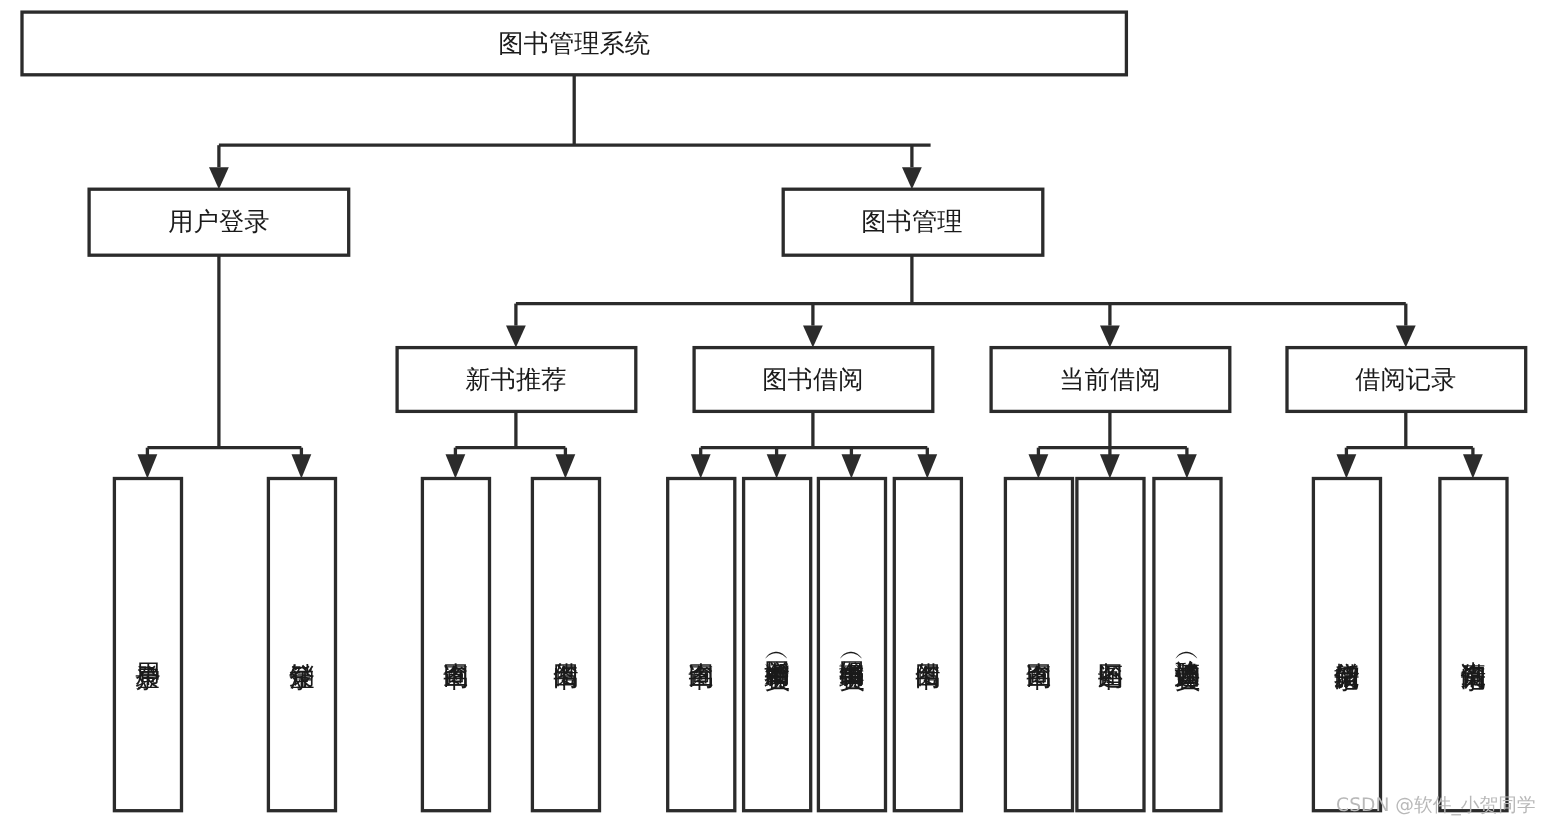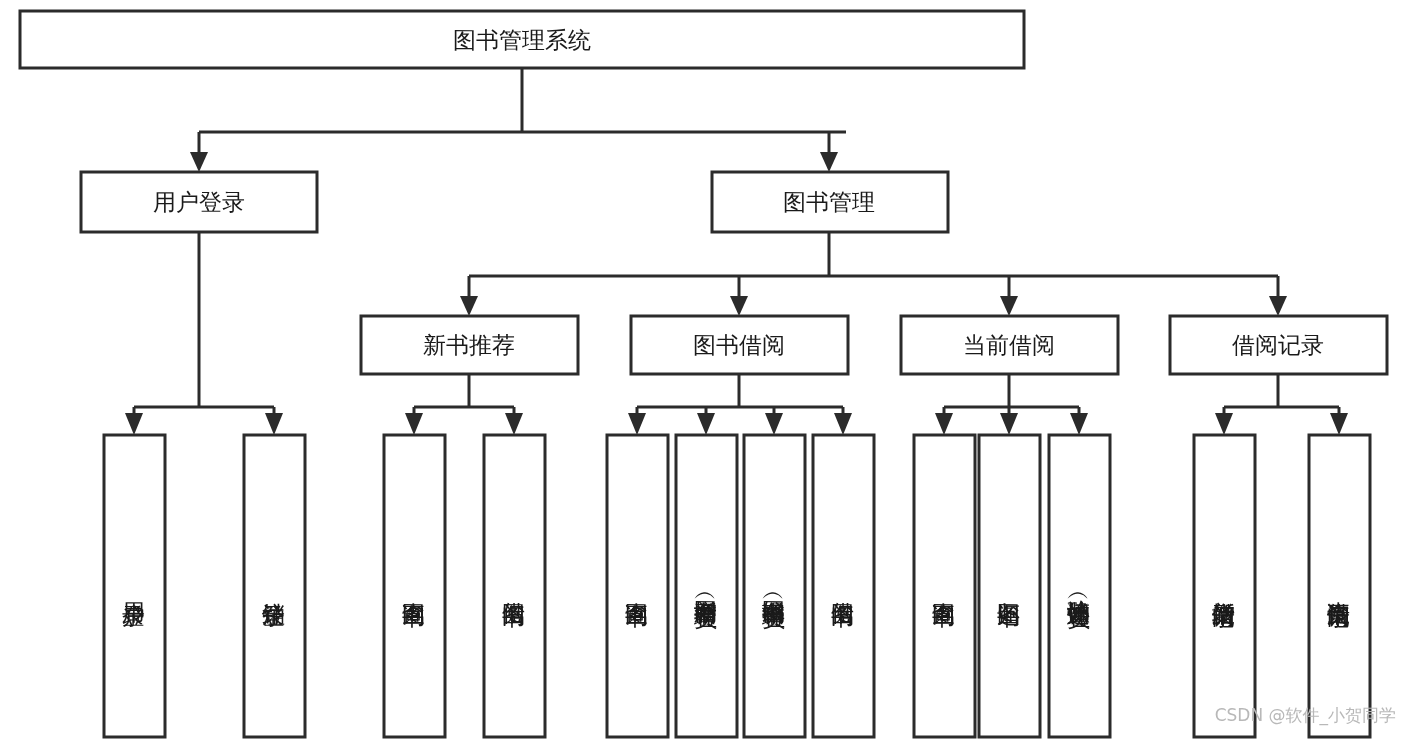--- a/index.html
+++ b/index.html
@@ -49,21 +49,21 @@
     font-size: 23px;
     fill: #1a1a1a;
     writing-mode: vertical-rl;
     text-orientation: upright;
     text-anchor: middle;
     letter-spacing: 1px;
   }
   .watermark {
     position: absolute;
     right: 6px;
-    bottom: 20px;
+    bottom: 4px;
     font-family: "DejaVu Sans", "Liberation Sans", sans-serif;
     font-size: 17px;
     color: #b8b8b8;
     white-space: nowrap;
     pointer-events: none;
   }
 </style>
 </head>
 <body>
 

